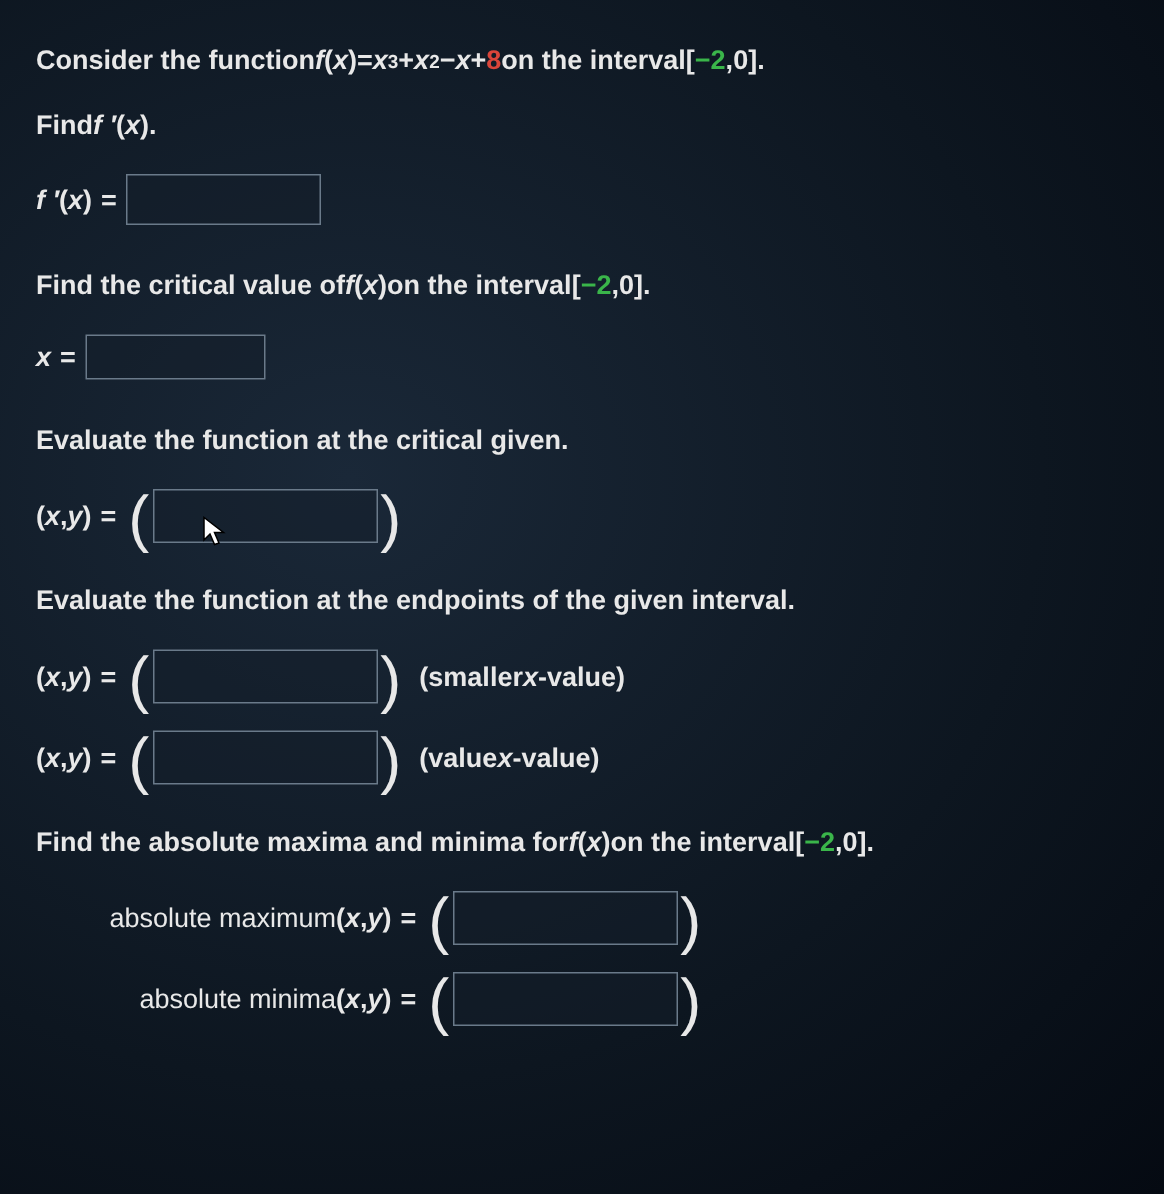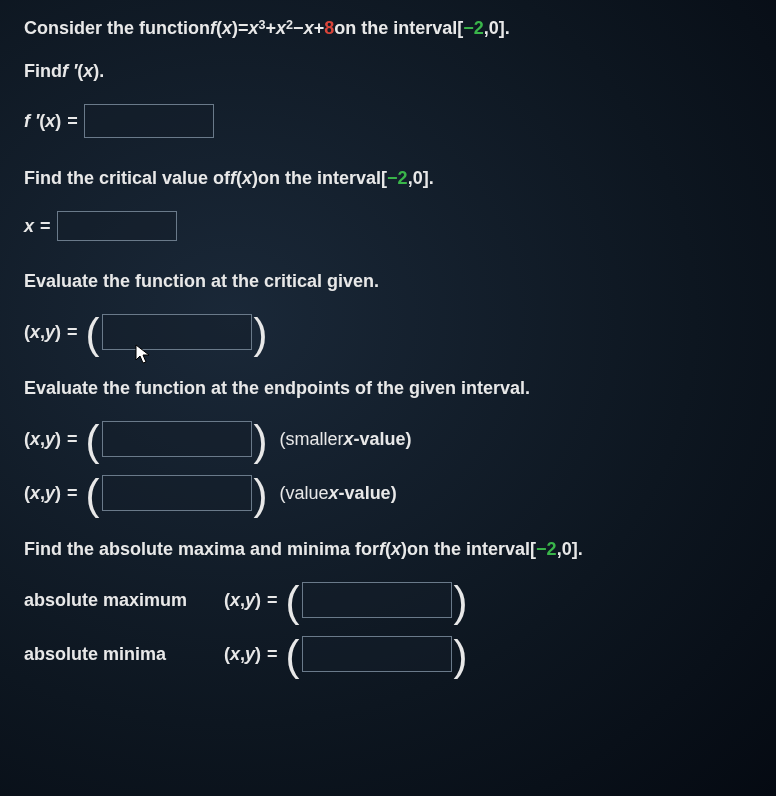--- a/index.html
+++ b/index.html
@@ -8,52 +8,53 @@
       height: 796px;
       background: radial-gradient(ellipse at 30% 40%, #1a2838 0%, #0d1620 60%, #050a12 100%);
       font-family: Arial, Helvetica, sans-serif;
       color: #e8e8e8;
       padding: 18px 24px;
       font-size: 18px;
       overflow: hidden;
     }
     .line {
       display: flex;
-      align-items: flex-start;
+      align-items: center;
       flex-wrap: wrap;
       margin-bottom: 22px;
+      margin-top: 12px;
     }
     .prompt { font-weight: bold; }
     .ital { font-style: italic; }
     .sup { vertical-align: super; font-size: 0.7em; }
     .red { color: #d9453a; }
     .green { color: #3ab54a; }
     .input-box {
       display: inline-block;
       border: 1px solid #6a7a8a;
       background: rgba(20, 30, 42, 0.5);
       height: 34px;
       min-width: 130px;
       vertical-align: middle;
     }
     .input-box.sm { min-width: 120px; height: 30px; }
     .input-box.lg { min-width: 150px; height: 36px; }
     .paren { font-size: 42px; font-weight: 300; line-height: 0; position: relative; top: 2px; margin: 0 2px; }
     .eq { margin: 0 6px; }
-    .label-left { min-width: 200px; display: inline-block; font-weight: bold; }
+    .label-left { min-width: 200px; display: inline-block; font-weight: normal; text-align: right; }
     .row { display: flex; align-items: center; margin-bottom: 18px; }
     .cursor {
       position: absolute;
       left: 135px;
       top: 344px;
       width: 0; height: 0;
       pointer-events: none;
     }
     .cursor svg { display: block; }
-    .after-paren { margin-left: 10px; font-weight: normal; }
+    .after-paren { margin-left: 10px; font-weight: bold; }
   </style>
 </head>
 <body>
 
 <div class="line prompt">
   <span>Consider the function </span>
   <span class="ital">f</span>
   <span>(</span>
   <span class="ital">x</span>
   <span>)</span>

